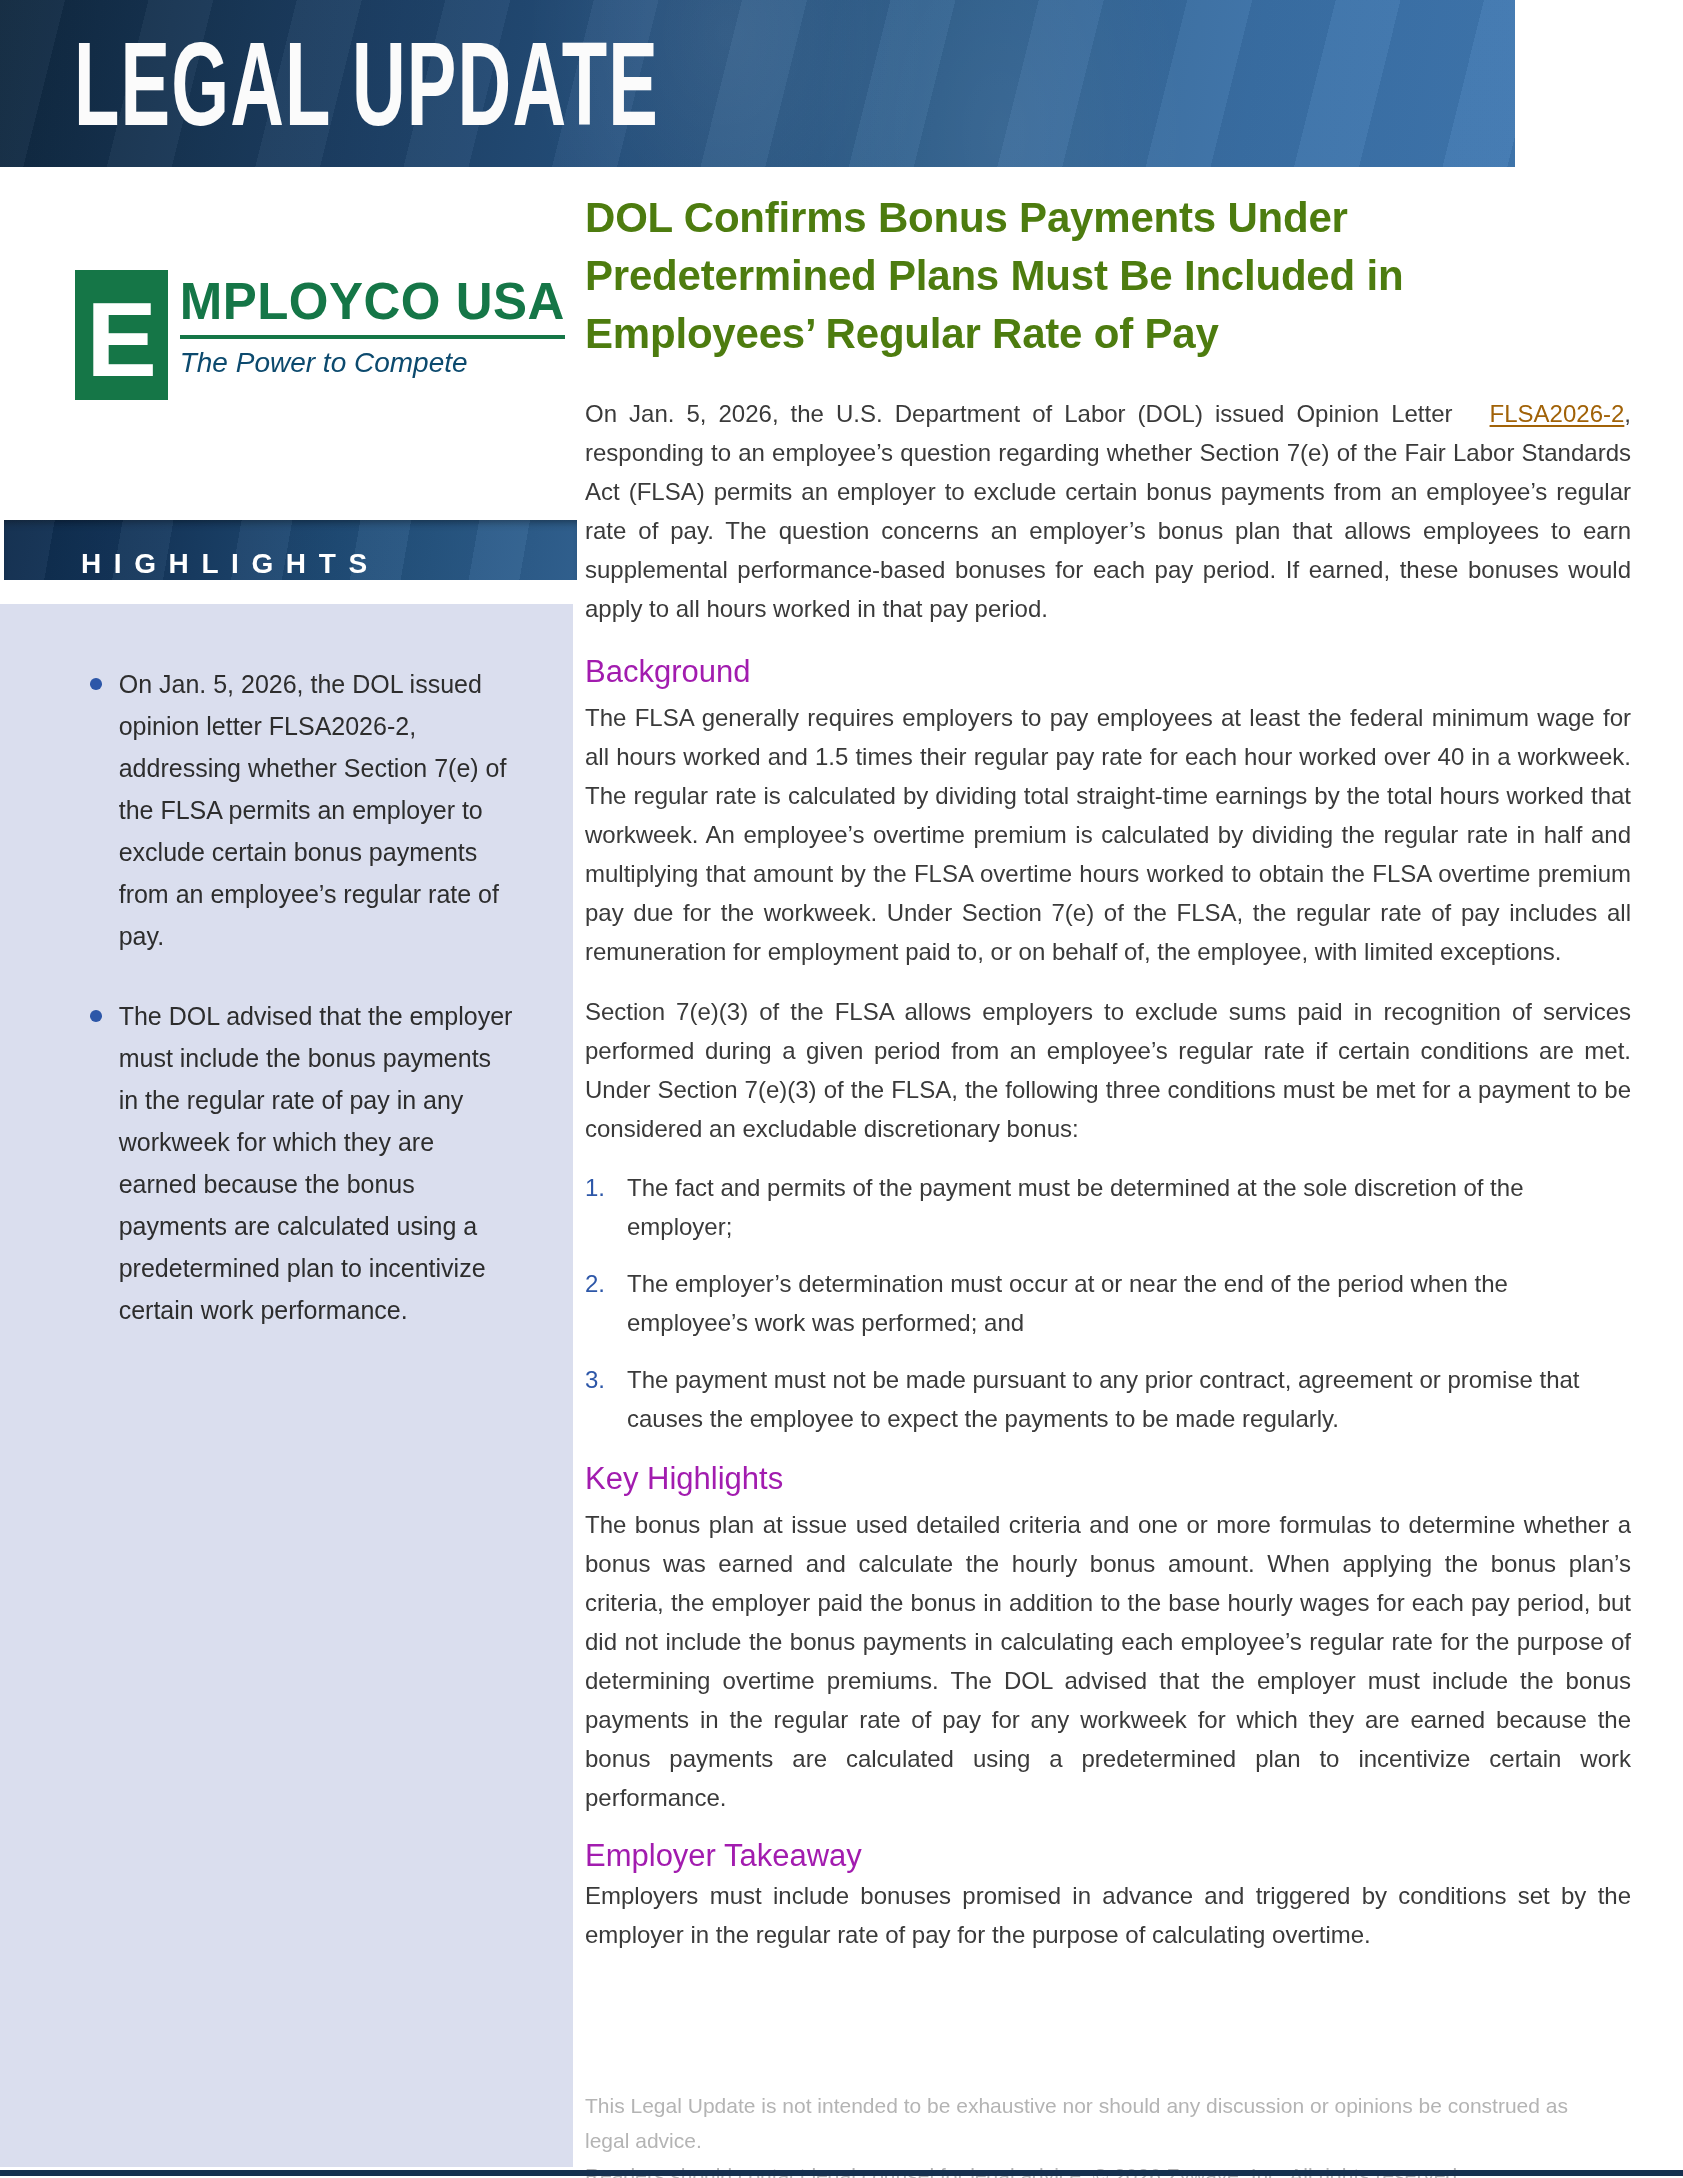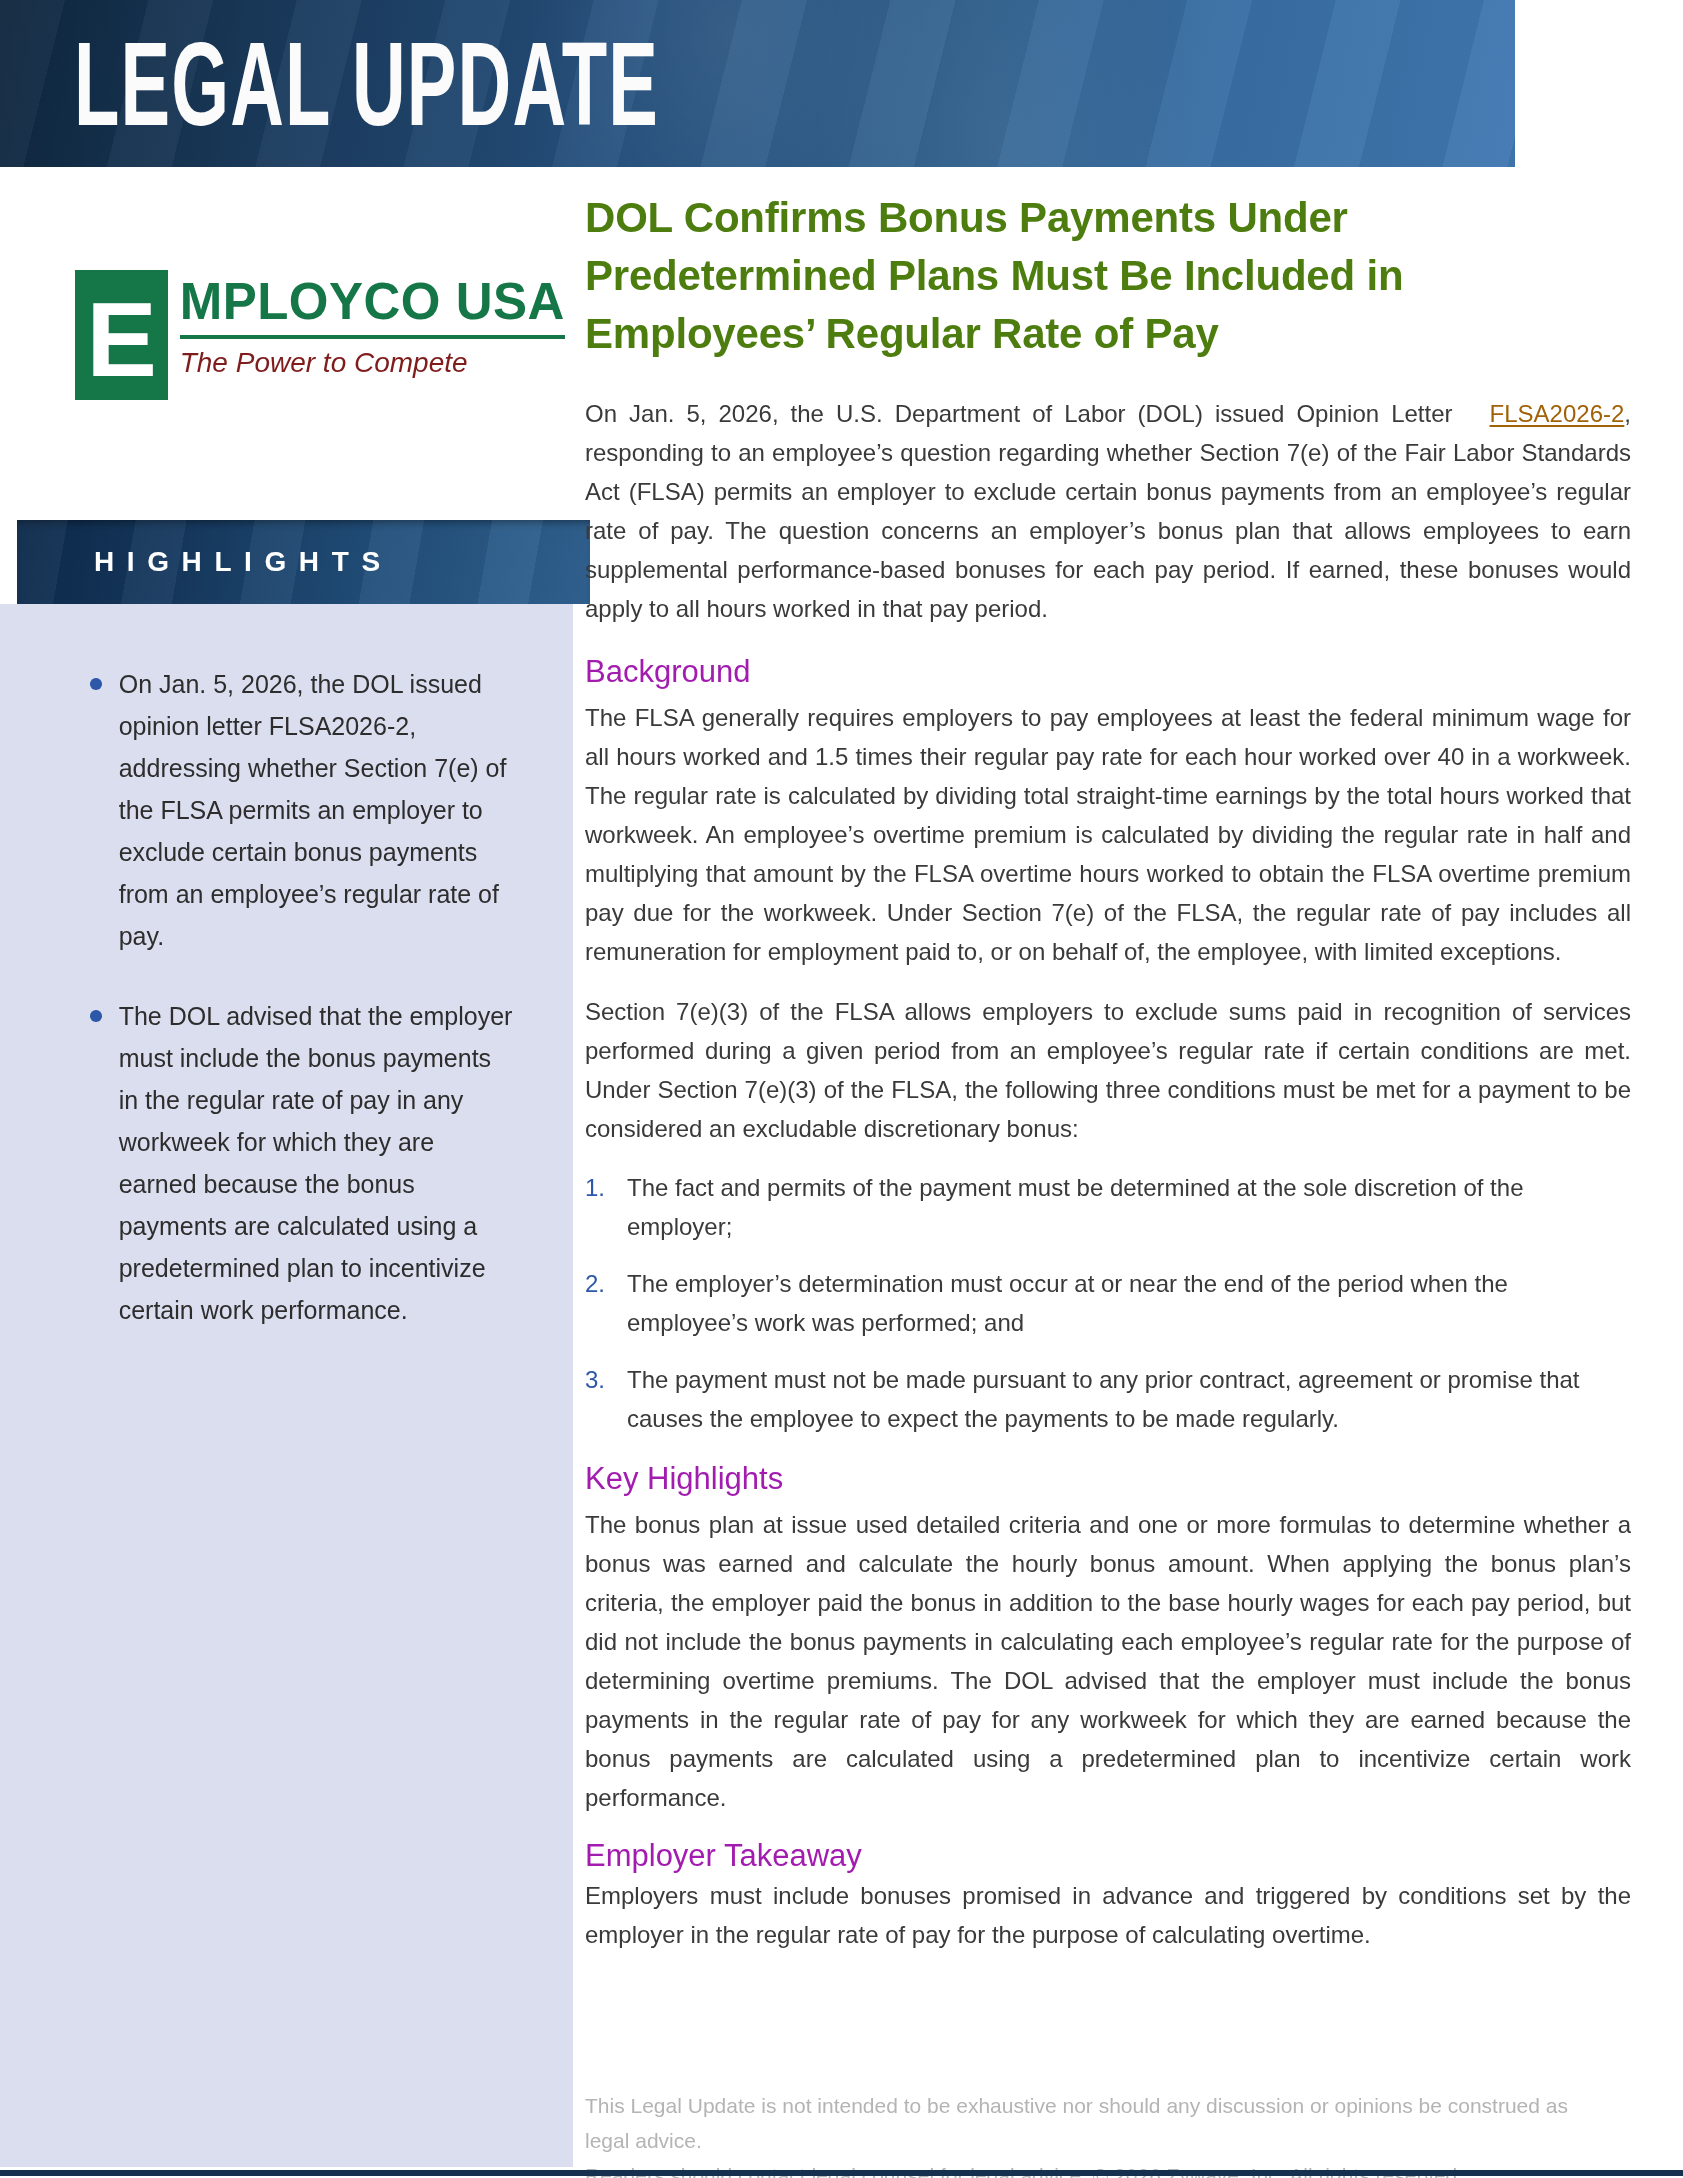--- a/index.html
+++ b/index.html
@@ -47,29 +47,29 @@
     color:#ffffff;font-size:106px;font-weight:700;line-height:90px;
     transform:translateY(3.6px);
   }
   .logo-text{padding-top:6.3px;}
   .logo-name{
     color:#157647;font-size:51px;font-weight:700;letter-spacing:0.5px;line-height:52px;
     white-space:nowrap;
   }
   .logo-rule{height:4.5px;background:#157647;margin-top:6.3px;}
   .logo-tagline{
-    color:#7f1d1d;font-size:28px;font-style:italic;margin-top:8px;white-space:nowrap;
+    color:#0c4a6e;font-size:28px;font-style:italic;margin-top:8px;white-space:nowrap;
   }
 
   
   .hl-banner{
-    position:absolute;left:17px;top:520px;width:573px;height:84px;
+    position:absolute;left:4px;top:520px;width:573px;height:60px;
     background:linear-gradient(100deg,#0d2a4b 0%,#16395f 28%,#204d78 58%,#2a5a88 82%,#326494 100%);
     box-shadow:inset 0 7.2px 9px -5.4px rgba(0,0,0,0.45);
-    display:flex;align-items:center;
+    display:flex;align-items:flex-end;
     overflow:hidden;
   }
   .hl-banner::before{
     content:"";position:absolute;inset:0;
     background:repeating-linear-gradient(100deg, rgba(255,255,255,0.04) 0 50px, rgba(0,0,0,0.05) 50px 117px);
   }
   .hl-heading{
     position:relative;
     margin-left:77px;color:#ffffff;
     font-size:28px;font-weight:700;letter-spacing:12.6px;white-space:nowrap;

